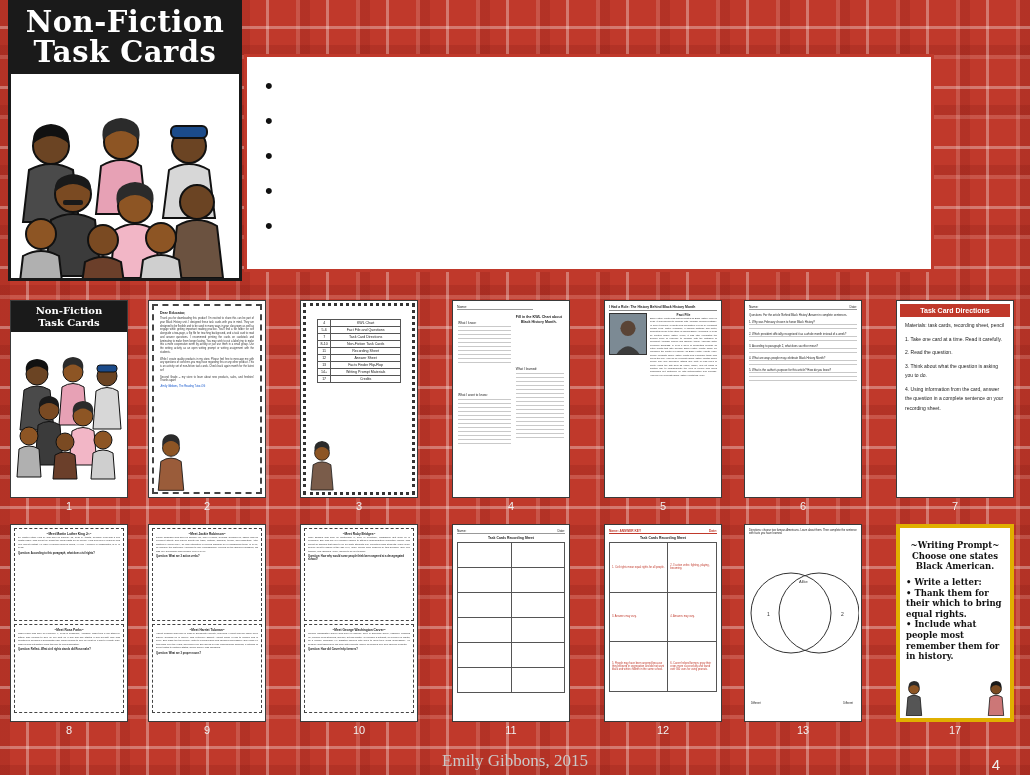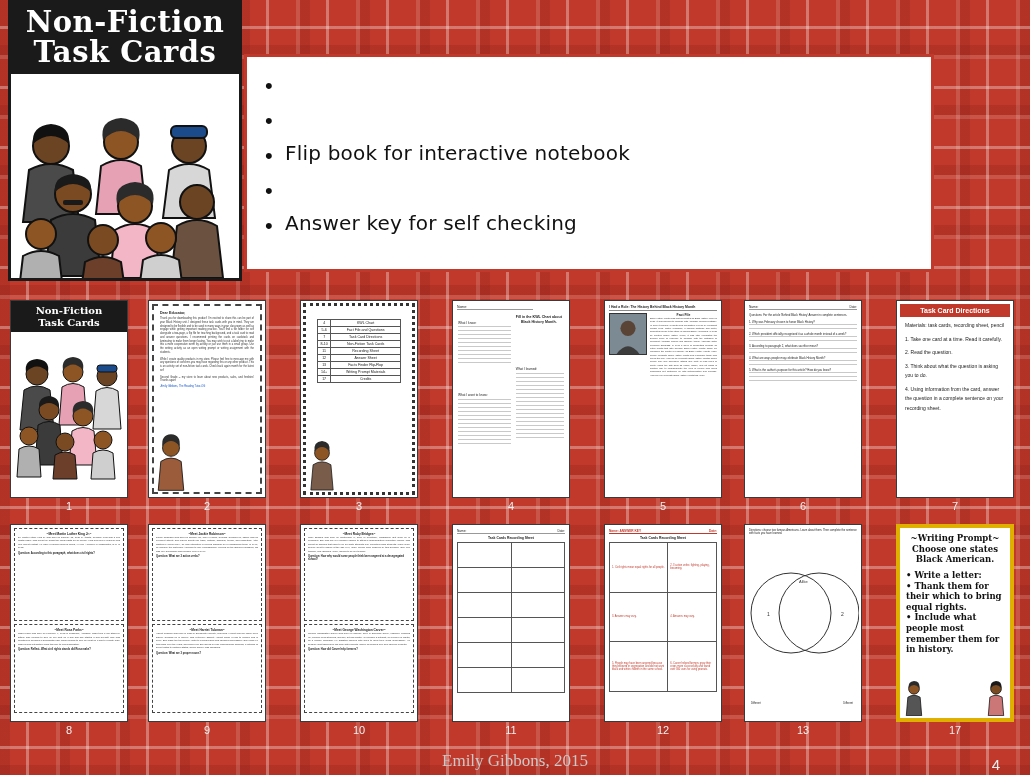--- a/index.html
+++ b/index.html
@@ -168,28 +168,26 @@
 
 <div class="bullets-panel">
   <div class="bullet-row">
     <div class="bullet-dot">•</div>
   </div>
   <div class="bullet-row">
     <div class="bullet-dot">•</div>
   </div>
   <div class="bullet-row">
     <div class="bullet-dot">•</div>
-    <div class="bullet-text">Flip book for interactive notebook</div>
   </div>
   <div class="bullet-row">
     <div class="bullet-dot">•</div>
   </div>
   <div class="bullet-row">
     <div class="bullet-dot">•</div>
-    <div class="bullet-text">Answer key for self checking</div>
   </div>
 </div>
 
 <div class="grid">
 
   <div class="thumb" style="left:10px; top:8px; width:118px; height:198px;">
     <div class="mini" style="padding:0;">
       <div style="background:#1a1a1a;color:#fff;text-align:center;font-family:'DejaVu Serif',serif;font-weight:bold;font-size:10px;line-height:1.15;padding:4px 0;">
         <div>Non-Fiction</div>
         <div>Task Cards</div>
@@ -540,21 +538,21 @@
         <text x="92" y="78" font-size="5" fill="#333">2</text>
         <text x="50" y="45" font-size="4" fill="#333">Alike</text>
       </svg>
       <div style="position:absolute;left:6px;bottom:16px;font-size:2.6px;">Different</div>
       <div style="position:absolute;right:8px;bottom:16px;font-size:2.6px;">Different</div>
     </div>
   </div>
   <div class="numwrap" style="left:744px; top:432px; width:118px;">13</div>
 
   <div class="thumb goldframe" style="left:896px; top:232px; width:118px; height:198px; background:#fff;">
-    <div class="mini" style="padding:5px 6px;">
+    <div class="mini" style="padding:12px 6px;">
       <div class="prompt-title">~Writing Prompt~</div>
       <div class="prompt-title">Choose one states</div>
       <div class="prompt-title" style="margin-bottom:5px;">Black American.</div>
       <div class="prompt-item">• Write a letter:</div>
       <div class="prompt-item">• Thank them for their which to bring equal rights.</div>
       <div class="prompt-item">• Include what people most remember them for in history.</div>
       <svg viewBox="0 0 26 46" width="20" height="36" style="position:absolute;left:4px;bottom:2px;">
         <circle cx="13" cy="11" r="7" fill="#8d5524" stroke="#111"></circle>
         <path d="M6 10 q7-8 14 0 q1-9-7-9 q-8 1-7 9z" fill="#2b2b2b"></path>
         <path d="M5 22 q8-5 16 0 l2 24h-20z" fill="#555" stroke="#111"></path>

